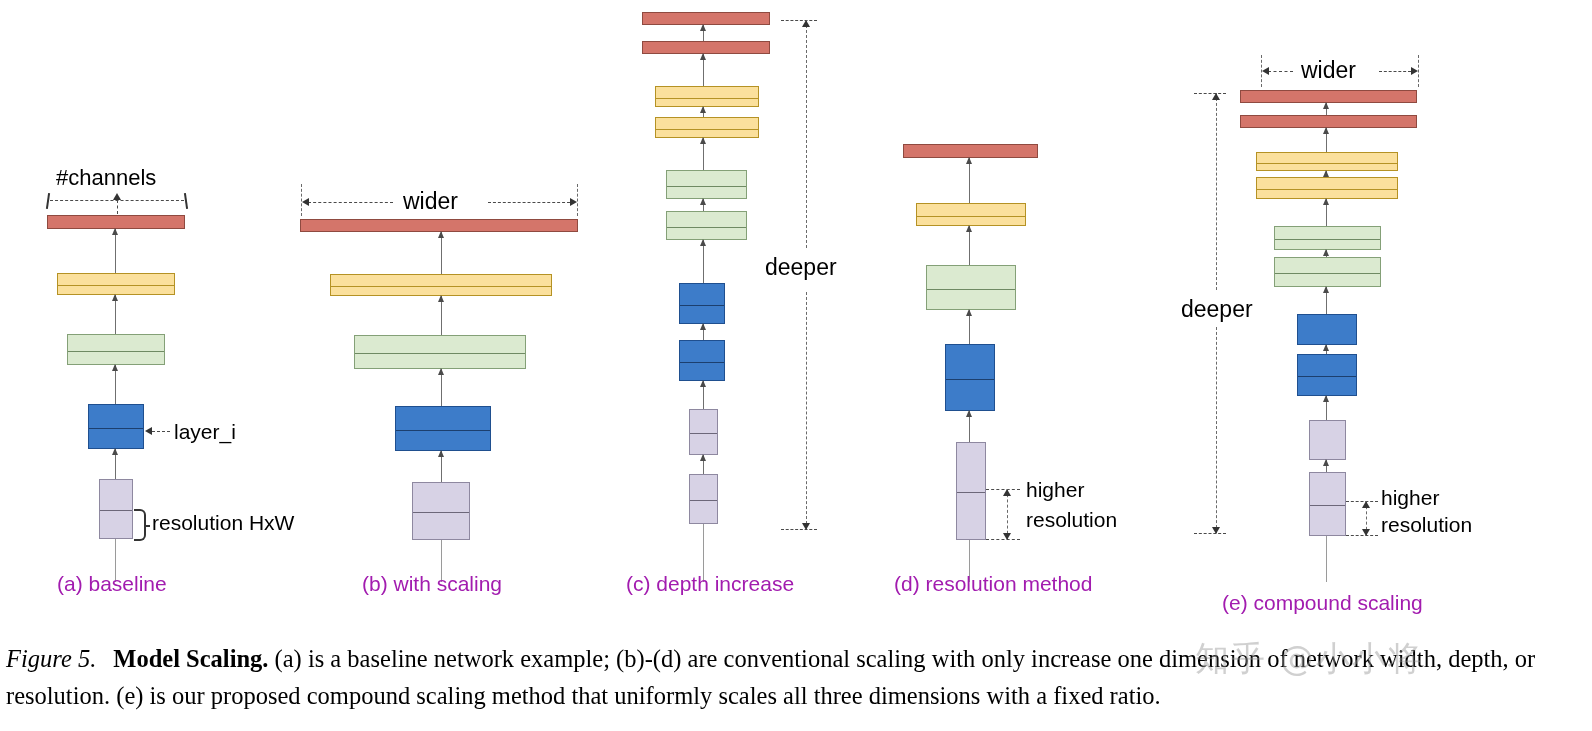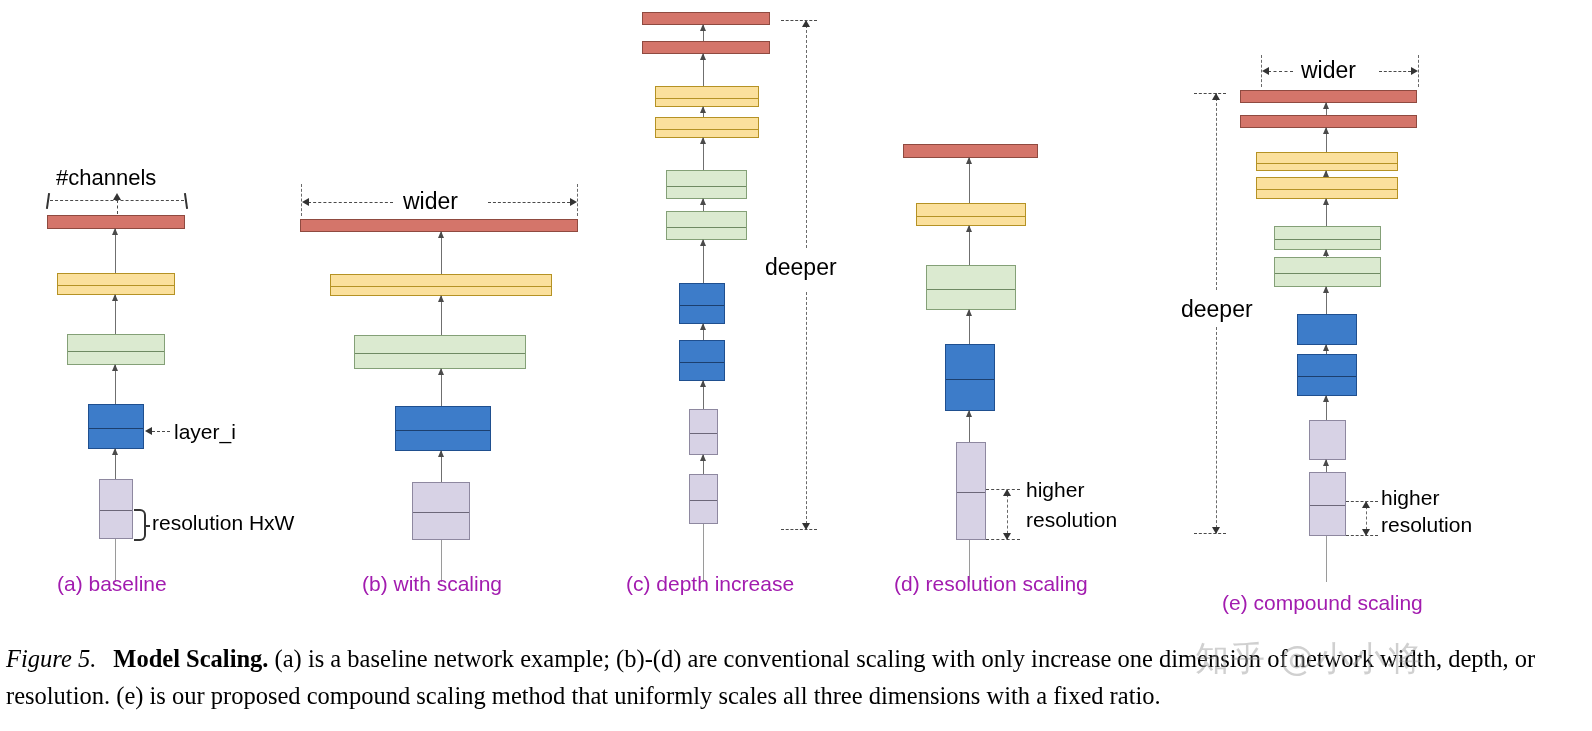--- a/index.html
+++ b/index.html
@@ -250,21 +250,21 @@
   <div class="dashh" style="left:1346px;top:535px;width:32px;"></div>
   <div class="dashv-light" style="left:1366px;top:501px;height:34px;"></div>
   <div class="ahU" style="left:1362px;top:501px;"></div>
   <div class="ahD" style="left:1362px;top:529px;"></div>
   <div class="txt2" style="left:1381px;top:485px;">higher</div>
   <div class="txt2" style="left:1381px;top:512px;">resolution</div>
 
   <div class="panel-label" style="left:57px;top:573px;">(a) baseline</div>
   <div class="panel-label" style="left:362px;top:573px;">(b) with scaling</div>
   <div class="panel-label" style="left:626px;top:573px;">(c) depth increase</div>
-  <div class="panel-label" style="left:894px;top:573px;">(d) resolution scaling</div>
+  <div class="panel-label" style="left:894px;top:573px;">(d) resolution method</div>
   <div class="panel-label" style="left:1222px;top:592px;">(e) compound scaling</div>
 
   <div class="caption">
     <i>Figure 5.</i><b style="margin-left:17px;">Model Scaling.</b><span> (a) is a baseline network example; (b)-(d) are conventional scaling with only increase one dimension of network</span>
     <span>width, depth, or resolution. (e) is our proposed compound scaling method that uniformly scales all three dimensions with a fixed ratio.</span>
   </div>
 
   <div class="watermark">知乎 @小小将</div>
 
 </div>

